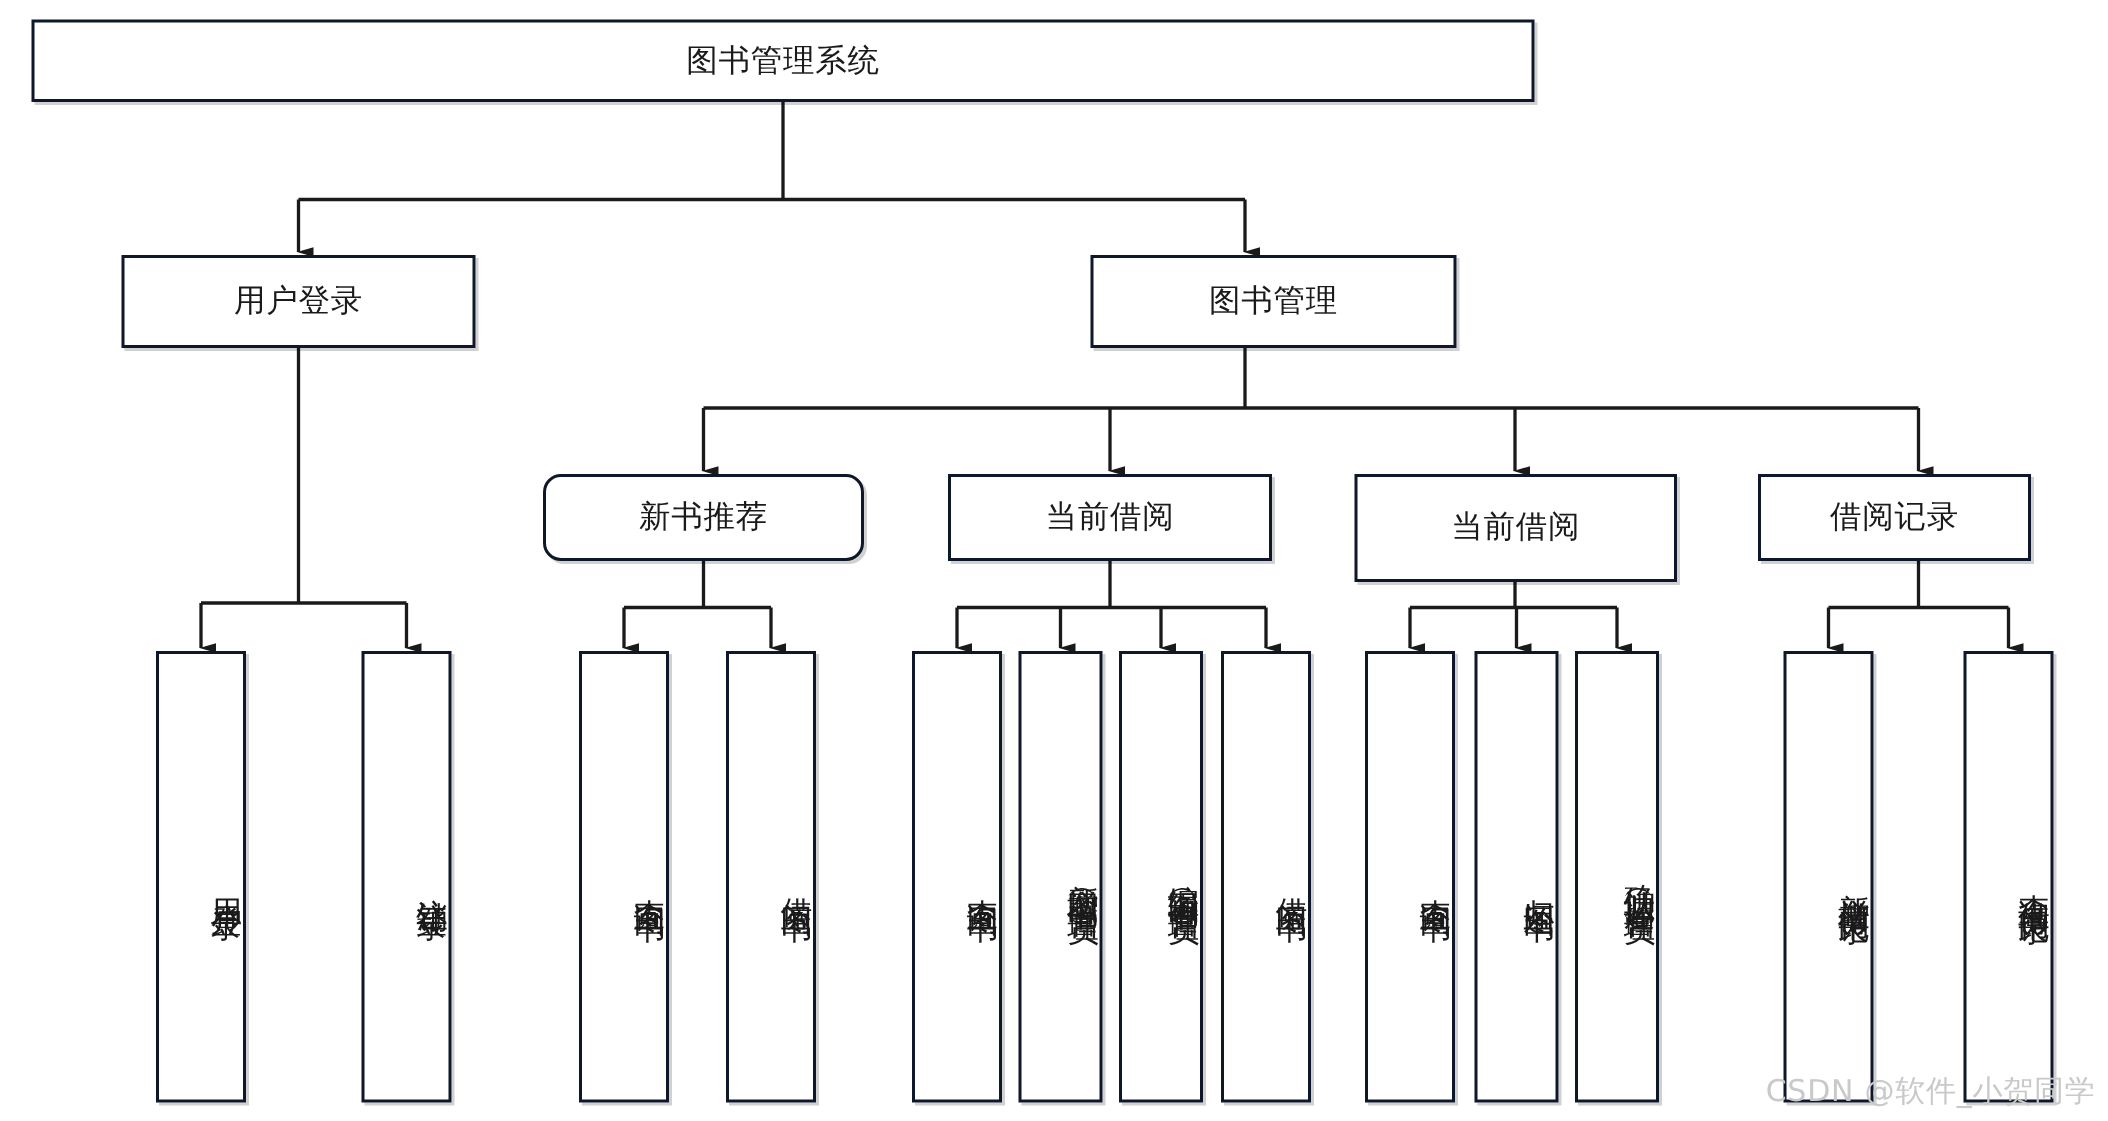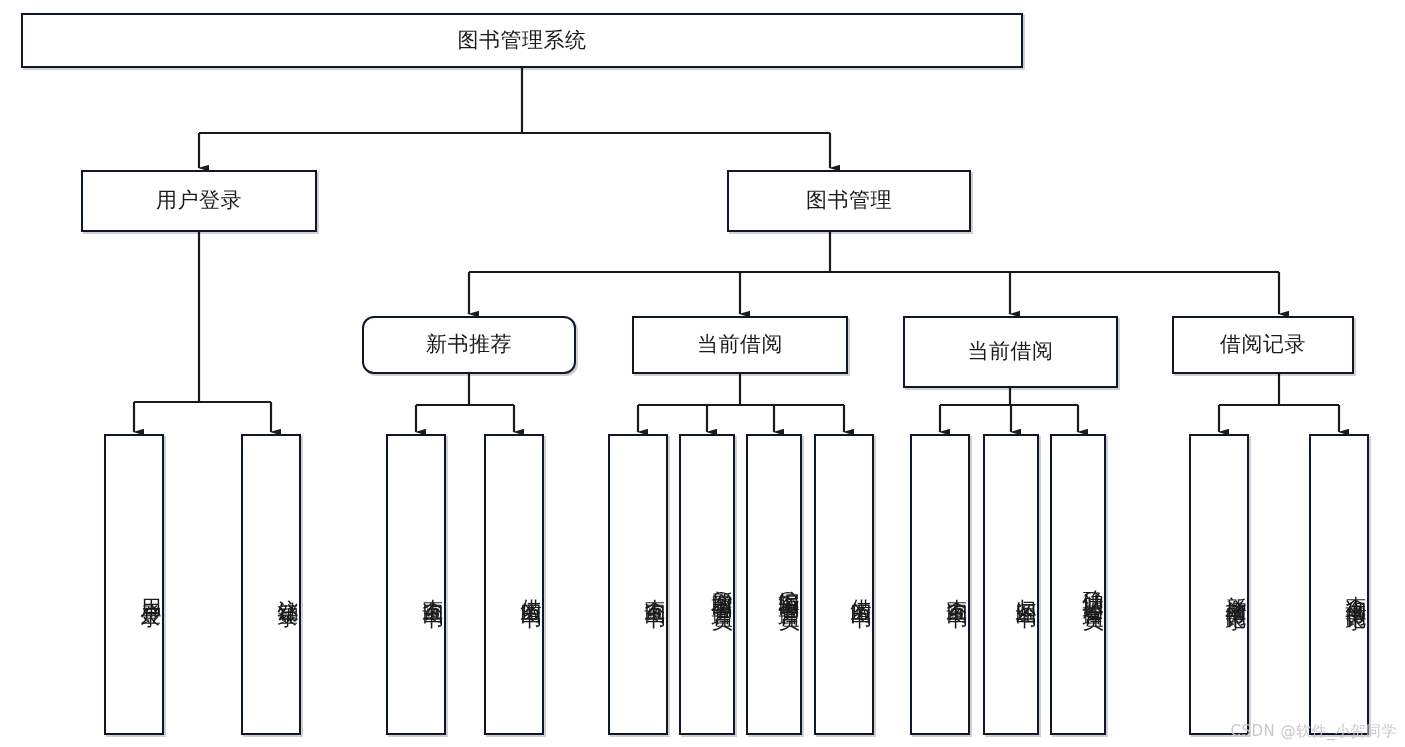--- a/index.html
+++ b/index.html
@@ -50,21 +50,21 @@
     padding-top: 6px;
     line-height: 1.05;
   }
   .node.vert.pad-top {
     padding-top: 4px;
   }
   .watermark {
     position: absolute;
     right: 8px;
     bottom: 6px;
-    font-size: 15px;
+    font-size: 20px;
     color: #c9c9c9;
     letter-spacing: 0.5px;
     z-index: 3;
     white-space: nowrap;
     font-family: "DejaVu Sans", "Liberation Sans", sans-serif;
   }
 </style>
 </head>
 <body>
 

